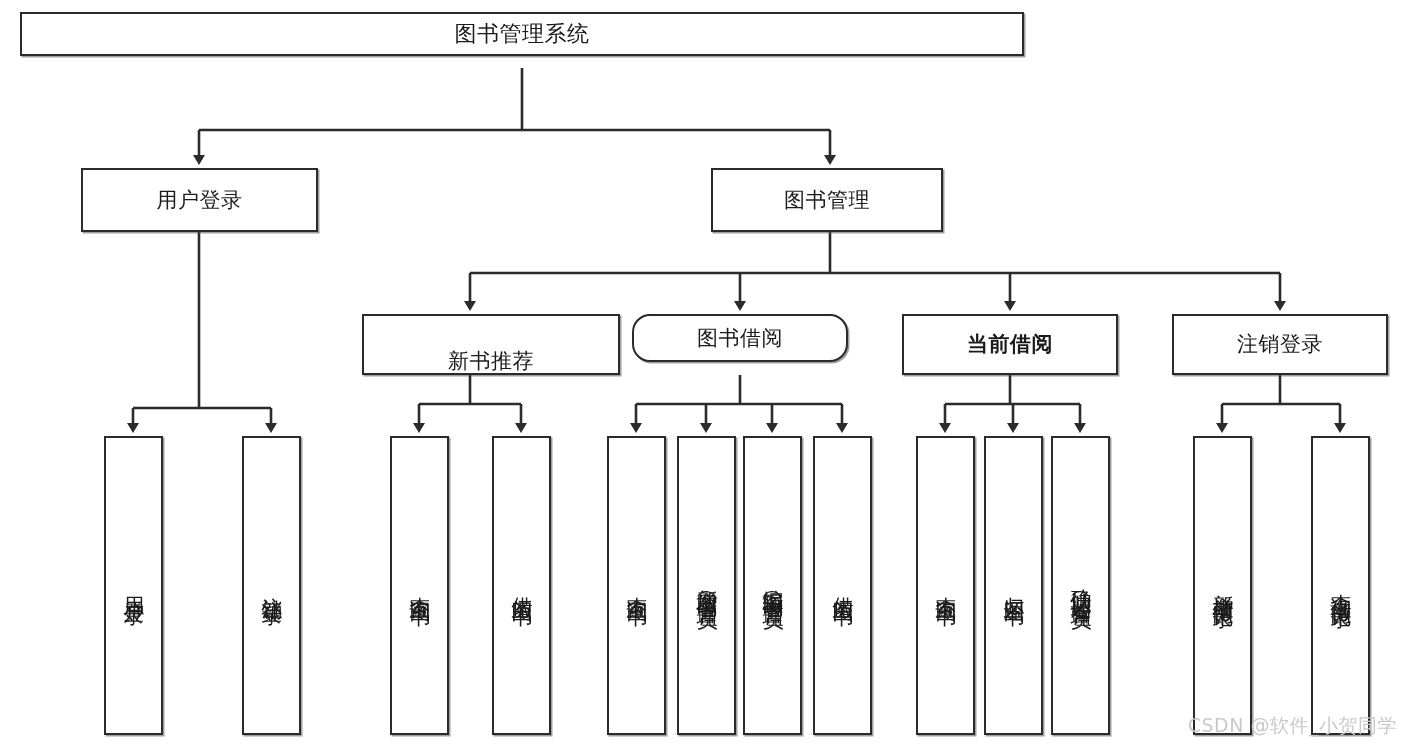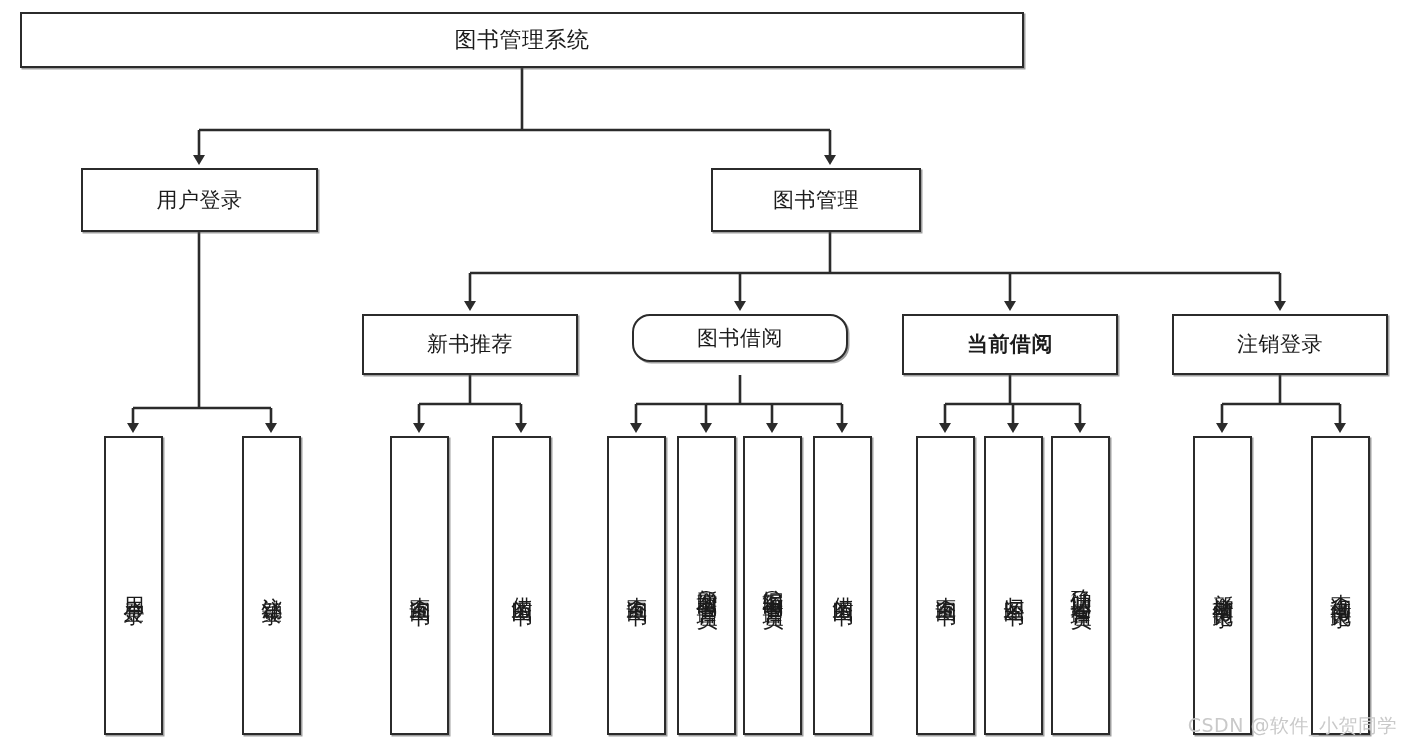--- a/index.html
+++ b/index.html
@@ -115,32 +115,32 @@
       <path d="M1013,404 L1013,424" marker-end="url(#arrow)"></path>
       <path d="M1080,404 L1080,424" marker-end="url(#arrow)"></path>
 
       <path d="M1280,375 L1280,404"></path>
       <path d="M1222,404 L1340,404"></path>
       <path d="M1222,404 L1222,424" marker-end="url(#arrow)"></path>
       <path d="M1340,404 L1340,424" marker-end="url(#arrow)"></path>
     </g>
   </svg>
 
-  <div class="node root" style="left:20px; top:12px; width:1004px; height:56px;">
+  <div class="node root" style="left:20px; top:12px; width:1004px; height:44px;">
     <span class="node-label">图书管理系统</span>
   </div>
 
   <div class="node level2" style="left:81px; top:168px; width:237px; height:64px;">
     <span class="node-label">用户登录</span>
   </div>
-  <div class="node level2" style="left:711px; top:168px; width:210px; height:64px;">
+  <div class="node level2" style="left:711px; top:168px; width:232px; height:64px;">
     <span class="node-label">图书管理</span>
   </div>
 
-  <div class="node level3" style="left:362px; top:314px; width:216px; height:61px;">
+  <div class="node level3" style="left:362px; top:314px; width:258px; height:61px;align-items:flex-end;">
     <span class="node-label">新书推荐</span>
   </div>
   <div class="node level3" style="left:632px; top:314px; width:216px; height:48px;border-radius:18px;">
     <span class="node-label">图书借阅</span>
   </div>
   <div class="node level3" style="left:902px; top:314px; width:216px; height:61px;font-weight:bold;">
     <span class="node-label">当前借阅</span>
   </div>
   <div class="node level3" style="left:1172px; top:314px; width:216px; height:61px;">
     <span class="node-label">注销登录</span>

